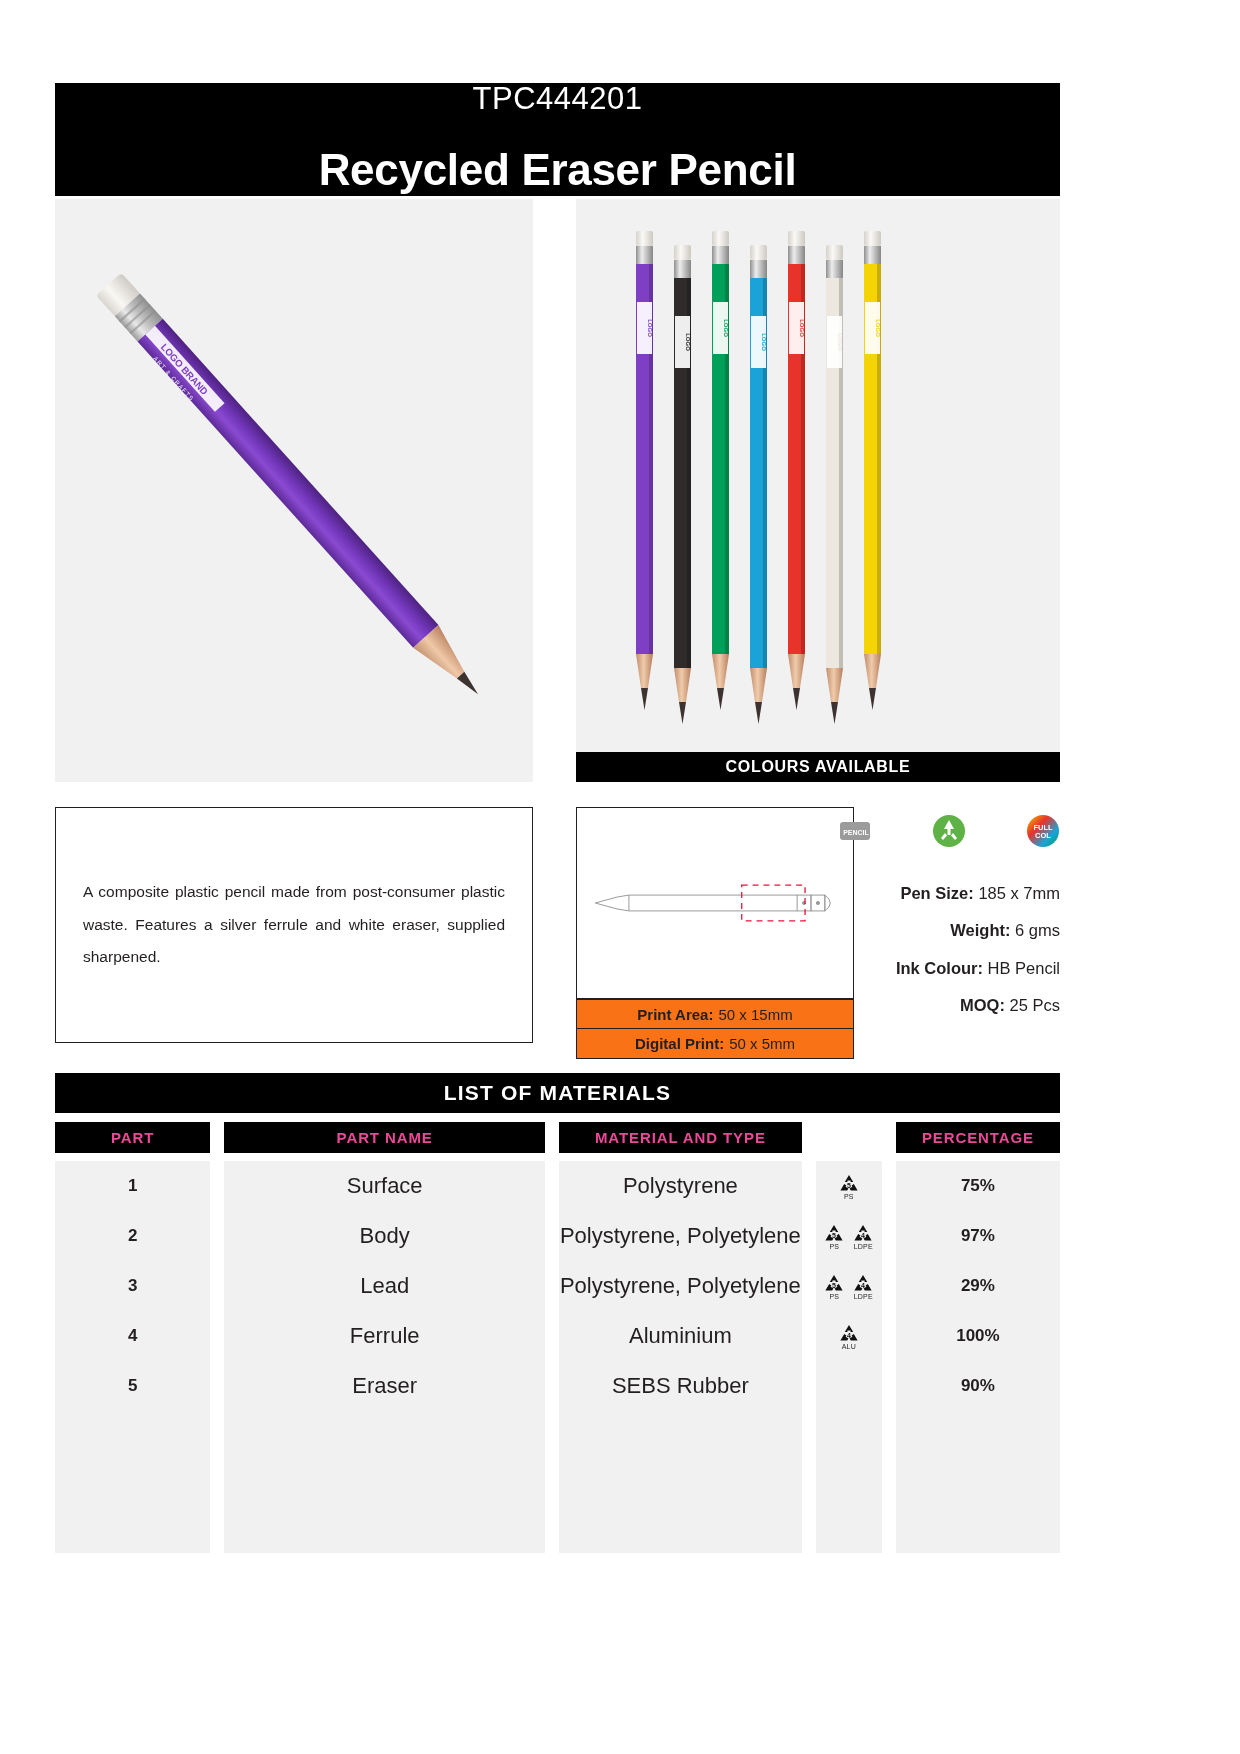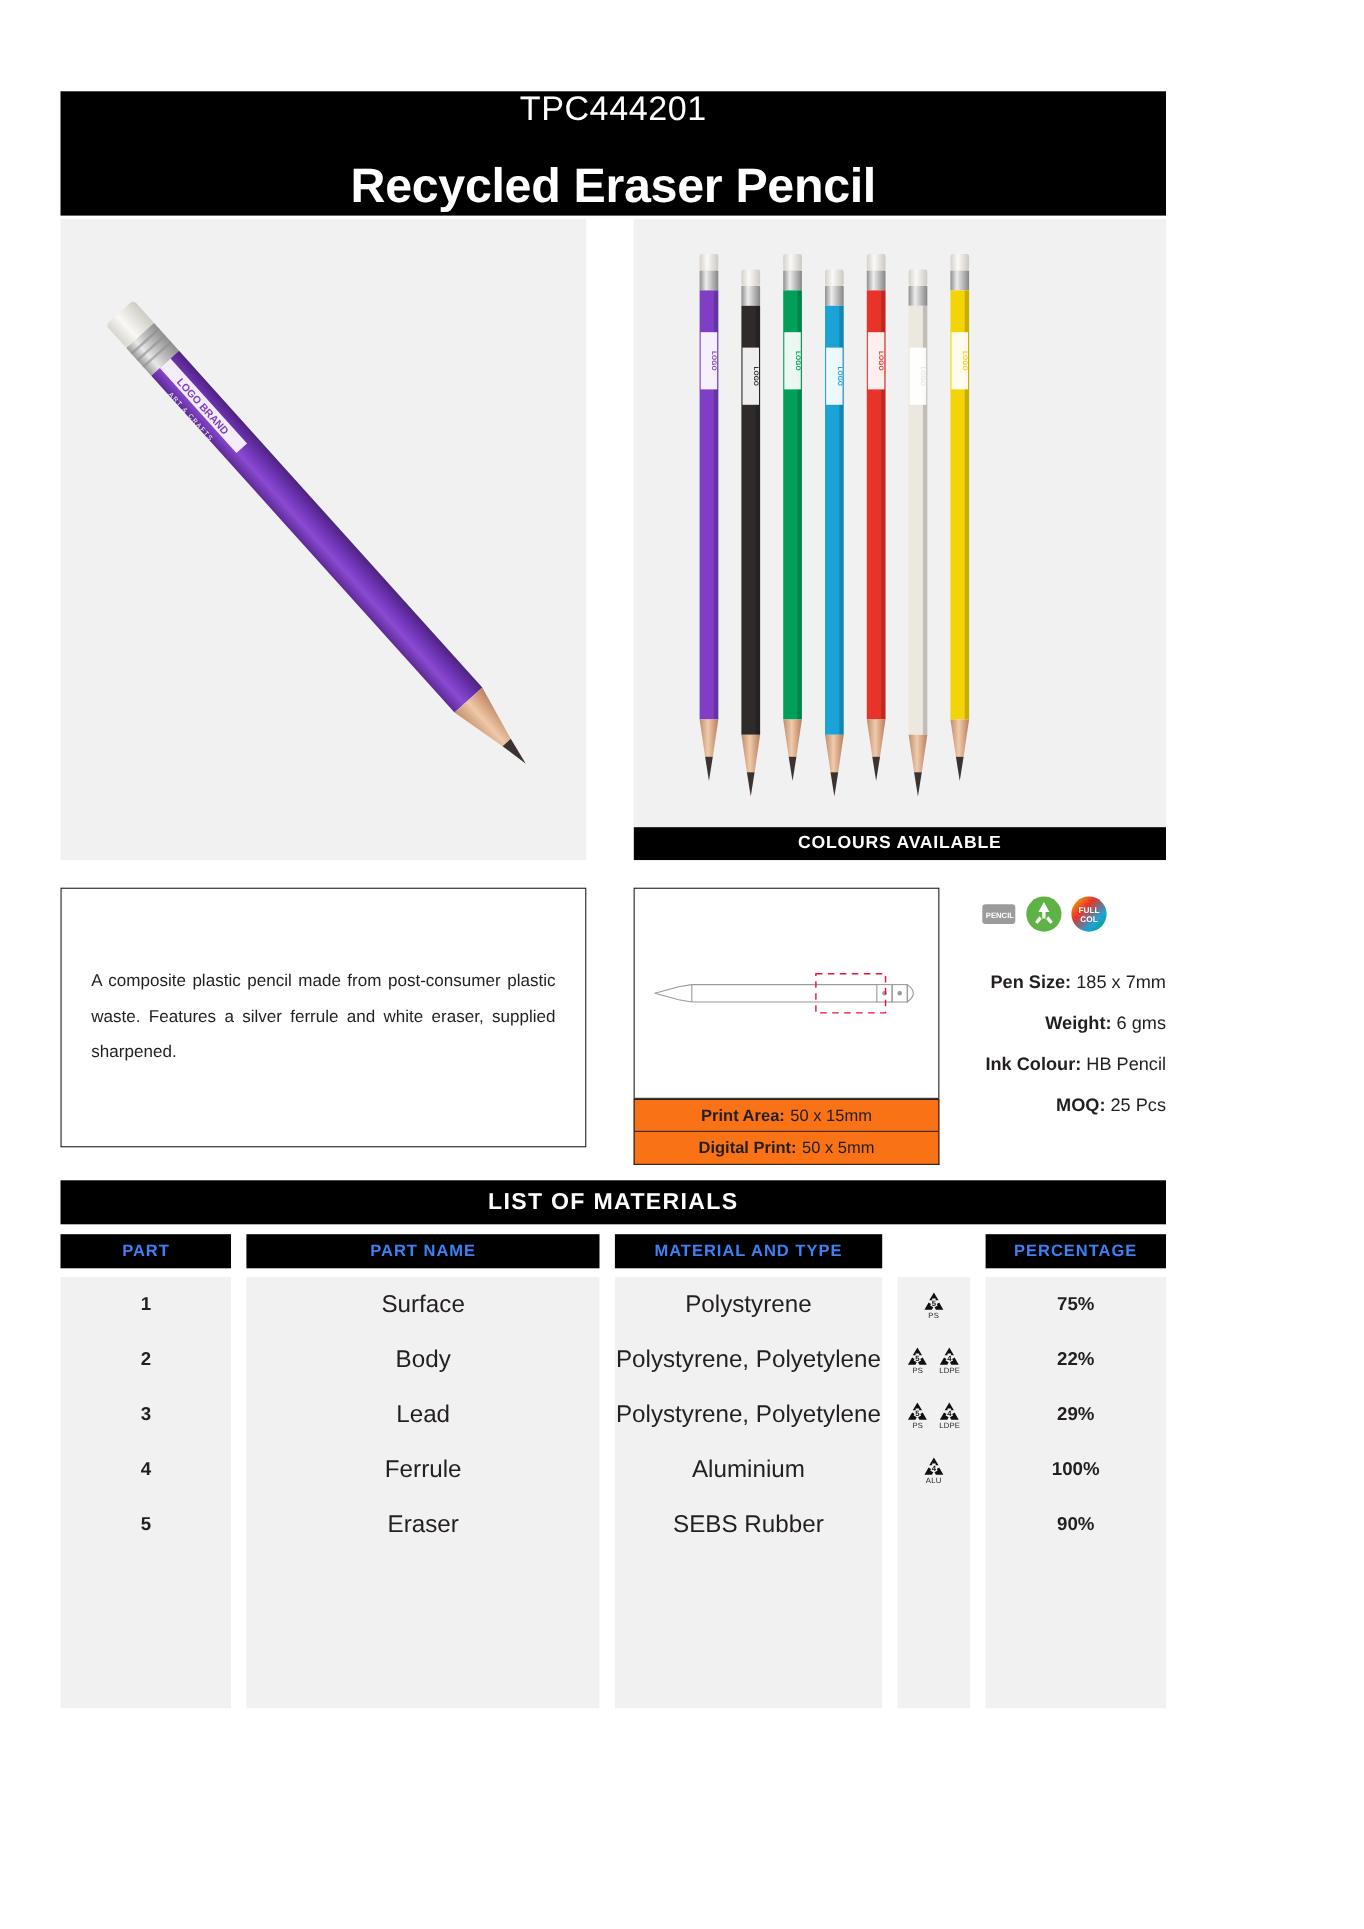--- a/index.html
+++ b/index.html
@@ -81,21 +81,21 @@
     display: flex; align-items: center; justify-content: center;
     font-size: 15px; background: #f97316;
   }
   .print-row:first-child { border-top: 1px solid #231f20; }
   .print-row b { font-weight: 700; margin-right: 5px; }
 
   
   .badges {
     position: absolute; left: 838px; top: 810px;
     width: 222px; height: 42px;
-    display: flex; align-items: center; justify-content: center; gap: 7px;
+    display: flex; align-items: center; justify-content: space-between; gap: 7px;
   }
   .badge { width: 34px; height: 34px; position: relative; }
   .badge svg { display:block; width:100%; height:100%; }
 
   
   .specs {
     position: absolute; left: 760px; top: 875px;
     width: 300px; text-align: right;
   }
   .spec-line { font-size: 16.5px; line-height: 2.27; color: #231f20; }
@@ -107,21 +107,21 @@
     width: 1005px; height: 40px; background: #000;
     color: #fff; font-size: 21px; font-weight: 700; letter-spacing: 1.2px;
     display: flex; align-items: center; justify-content: center;
   }
   .lom {
     position: absolute; left: 55px; top: 1122px;
     width: 1005px;
   }
   .lom-head { display: flex; gap: 14px; }
   .lom-head div {
-    background: #000; color: #3b82f6; height: 31px;
+    background: #000; color: #ec4899; height: 31px;
     font-size: 15px; font-weight: 700; letter-spacing: 0.9px;
     display: flex; align-items: center; justify-content: center;
   }
   .c-part   { width: 160px; }
   .c-name   { width: 330px; }
   .c-mat    { width: 250px; }
   .c-sym    { width: 68px; }
   .c-pct    { width: 169px; }
   .lom-head .c-sym { background: transparent; }
 
@@ -482,21 +482,21 @@
                 <path d="M20.6 17.6 L16.8 11 L14.6 12.4 L15.4 13.8 L12.6 15.4 L13.8 17.6 Z" fill="#111"></path>
                 <text x="12" y="14.5" font-family="'Liberation Sans',sans-serif" font-size="7" text-anchor="middle" fill="#111" font-weight="700">4</text>
               </svg>
               <span>ALU</span>
             </div>
           </div>
           <div class="sym-cell"></div>
         </div>
       <div class="lom-col pct" id="col-pct">
           <div class="lom-cell bold">75%</div>
-          <div class="lom-cell bold">22%</div>
+          <div class="lom-cell bold">97%</div>
           <div class="lom-cell bold">29%</div>
           <div class="lom-cell bold">100%</div>
           <div class="lom-cell bold">90%</div>
         </div>
     </div>
   </div>
 
 </div>
 
 </body></html>

